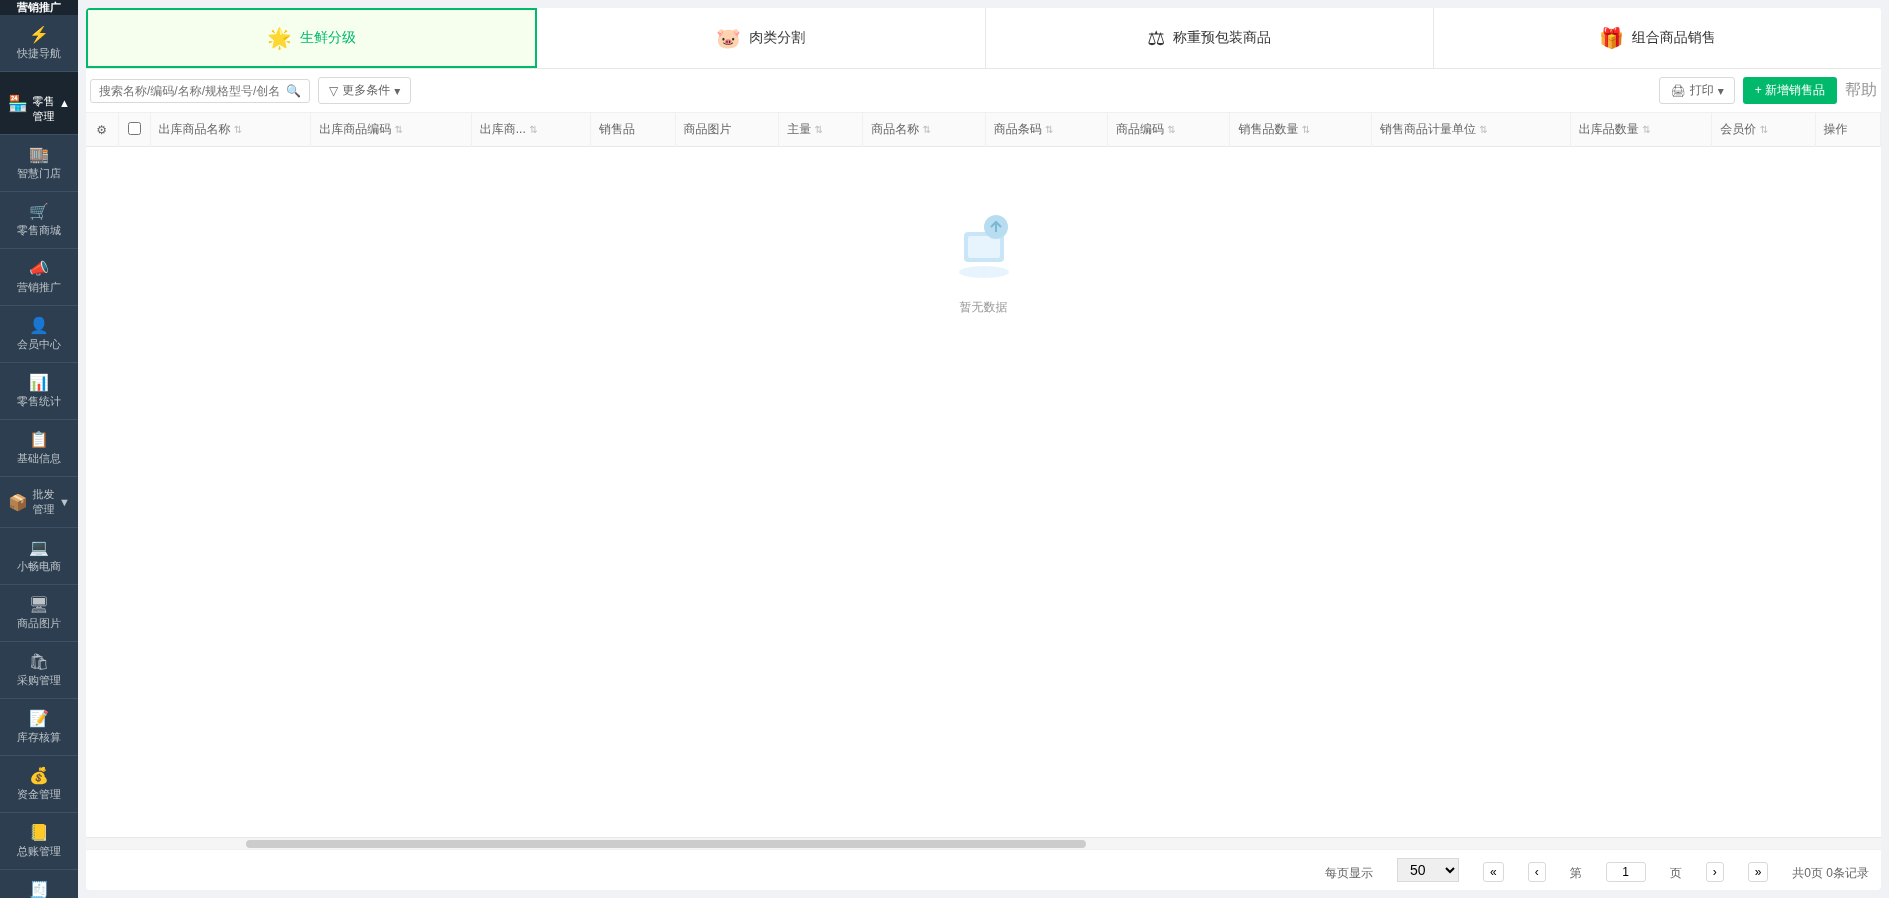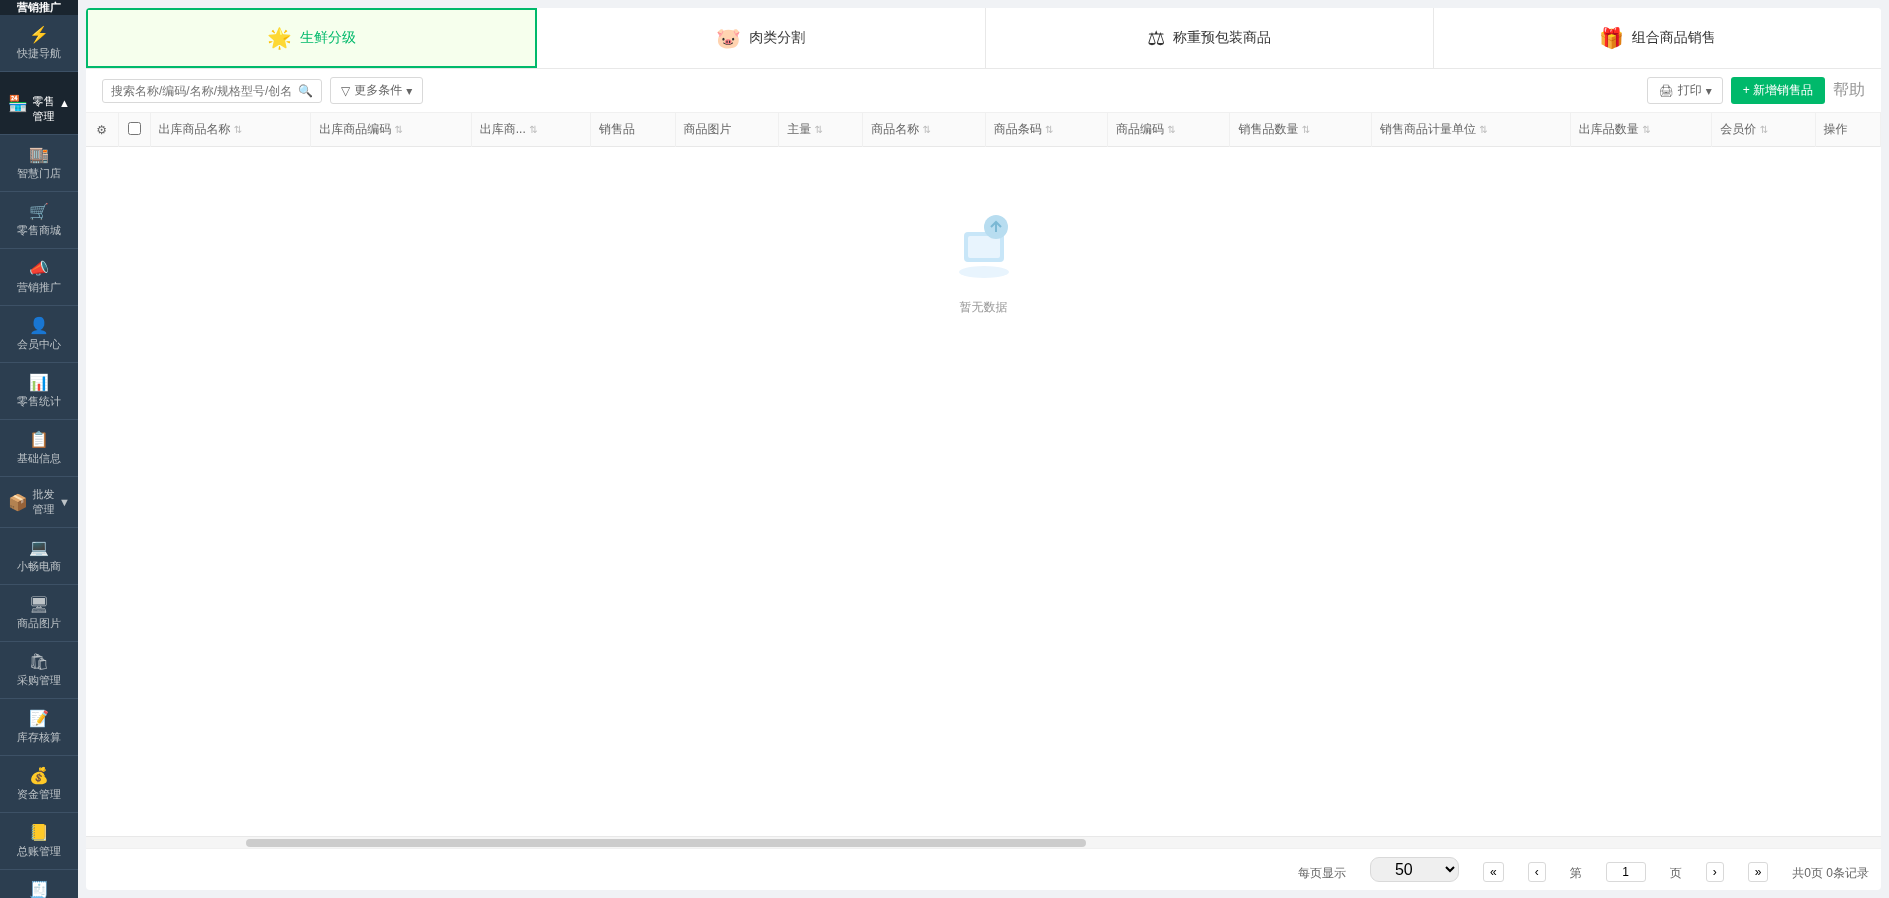--- a/index.html
+++ b/index.html
@@ -111,21 +111,21 @@
       border: 2px solid #00b96b;
       color: #00b96b;
       background: #f6ffed;
     }
     .cat-tab .cat-icon { font-size: 20px; }
 
     
     .toolbar {
       display: flex;
       align-items: center;
-      padding: 8px 16px;
+      padding: 8px 4px;
       gap: 8px;
       border-bottom: 1px solid #f0f0f0;
     }
     .search-box {
       display: flex;
       align-items: center;
       border: 1px solid #d9d9d9;
       border-radius: 3px;
       padding: 4px 8px;
       gap: 4px;
@@ -233,23 +233,23 @@
       align-items: flex-end;
       justify-content: flex-end;
       padding: 8px 12px;
       border-top: 1px solid #f0f0f0;
       gap: 24px;
       font-size: 12px;
       color: #666;
     }
     .page-size-select {
       border: 1px solid #d9d9d9;
-      border-radius: 9px;
-      padding: 2px 20px;
-      font-size: 16px;
+      border-radius: 0;
+      padding: 2px 8px;
+      font-size: 14px;
     }
     .page-btn {
       border: 1px solid #d9d9d9;
       background: #fff;
       border-radius: 3px;
       padding: 2px 6px;
       cursor: pointer;
       font-size: 12px;
     }
     .page-input {

